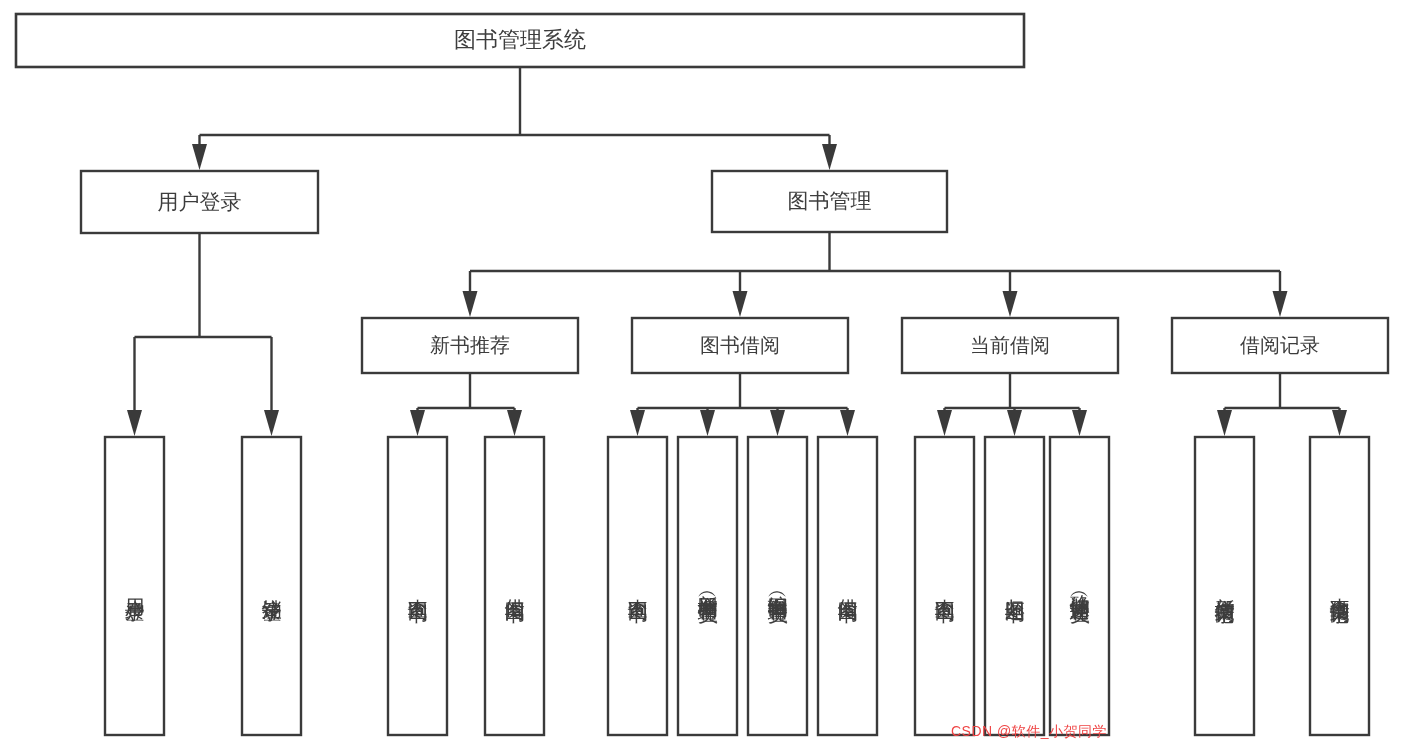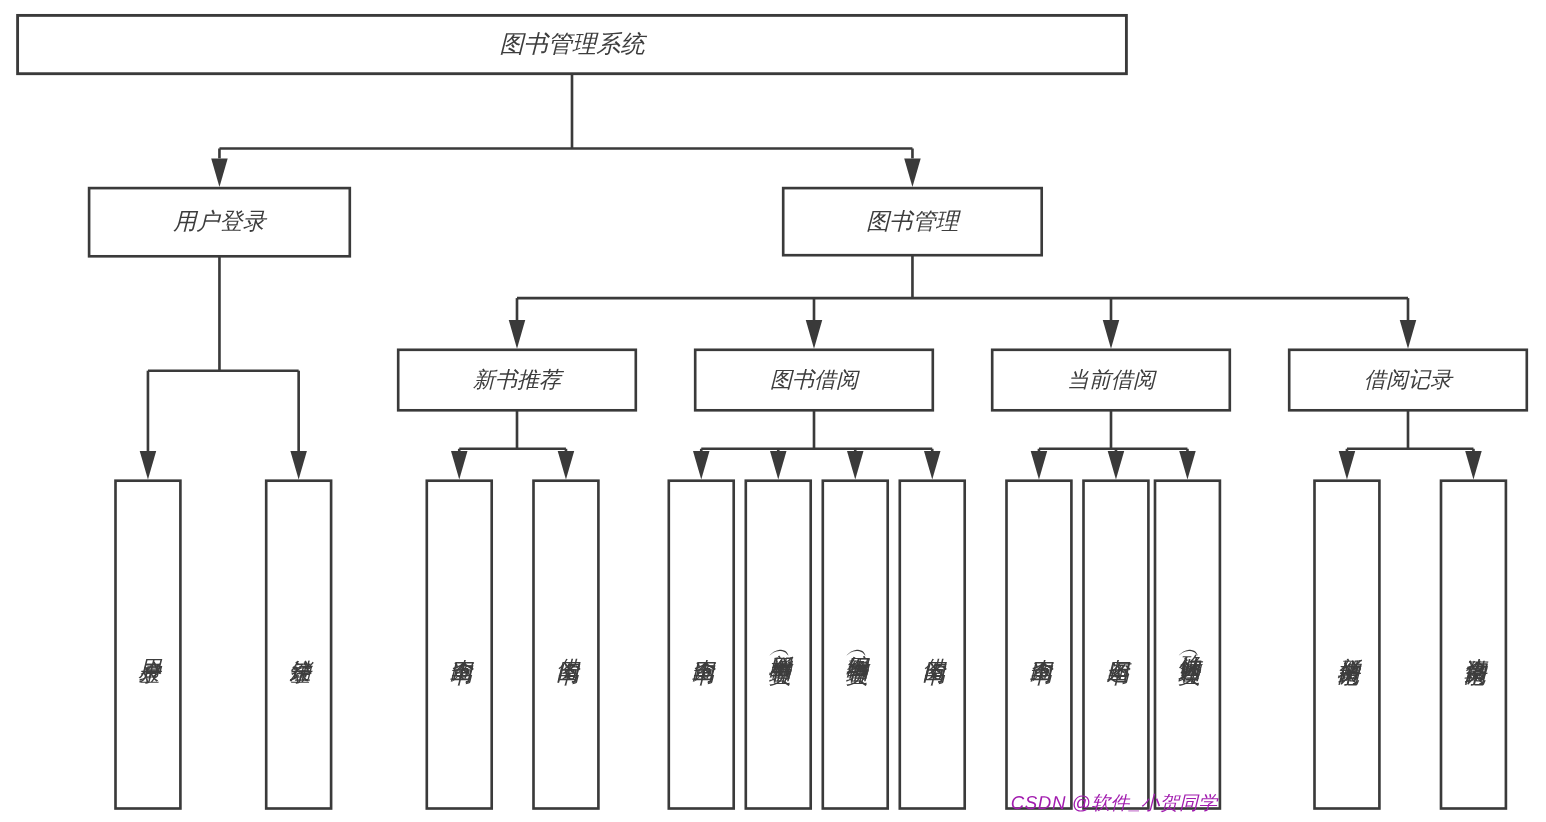--- a/index.html
+++ b/index.html
@@ -11,21 +11,20 @@
     width: 1405px;
     height: 747px;
     font-family: "Liberation Sans", "DejaVu Sans", sans-serif;
     overflow: hidden;
     position: relative;
   }
   #diagram-root {
     position: relative;
     width: 1115px;
     height: 747px;
-    font-style: italic;
   }
   svg.diagram-canvas {
     position: absolute;
     top: 0; left: 0;
     width: 1405px;
     height: 747px;
     display: block;
   }
   .node-box {
     fill: #ffffff;
@@ -71,22 +70,22 @@
     align-items: center;
     justify-content: center;
     white-space: nowrap;
     box-sizing: border-box;
   }
   .watermark {
     position: absolute;
     right: 8px;
     bottom: 6px;
     font-family: "Liberation Sans", "DejaVu Sans", sans-serif;
-    font-size: 17px;
-    color: #a21caf;
+    font-size: 14px;
+    color: #ef4444;
     letter-spacing: 0.5px;
     user-select: none;
     white-space: nowrap;
   }
 </style>
 </head>
 <body>
 
 <div id="diagram-root">
   <svg class="diagram-canvas" id="diagram-svg" viewBox="0 0 1405 747" xmlns="http://www.w3.org/2000/svg">

